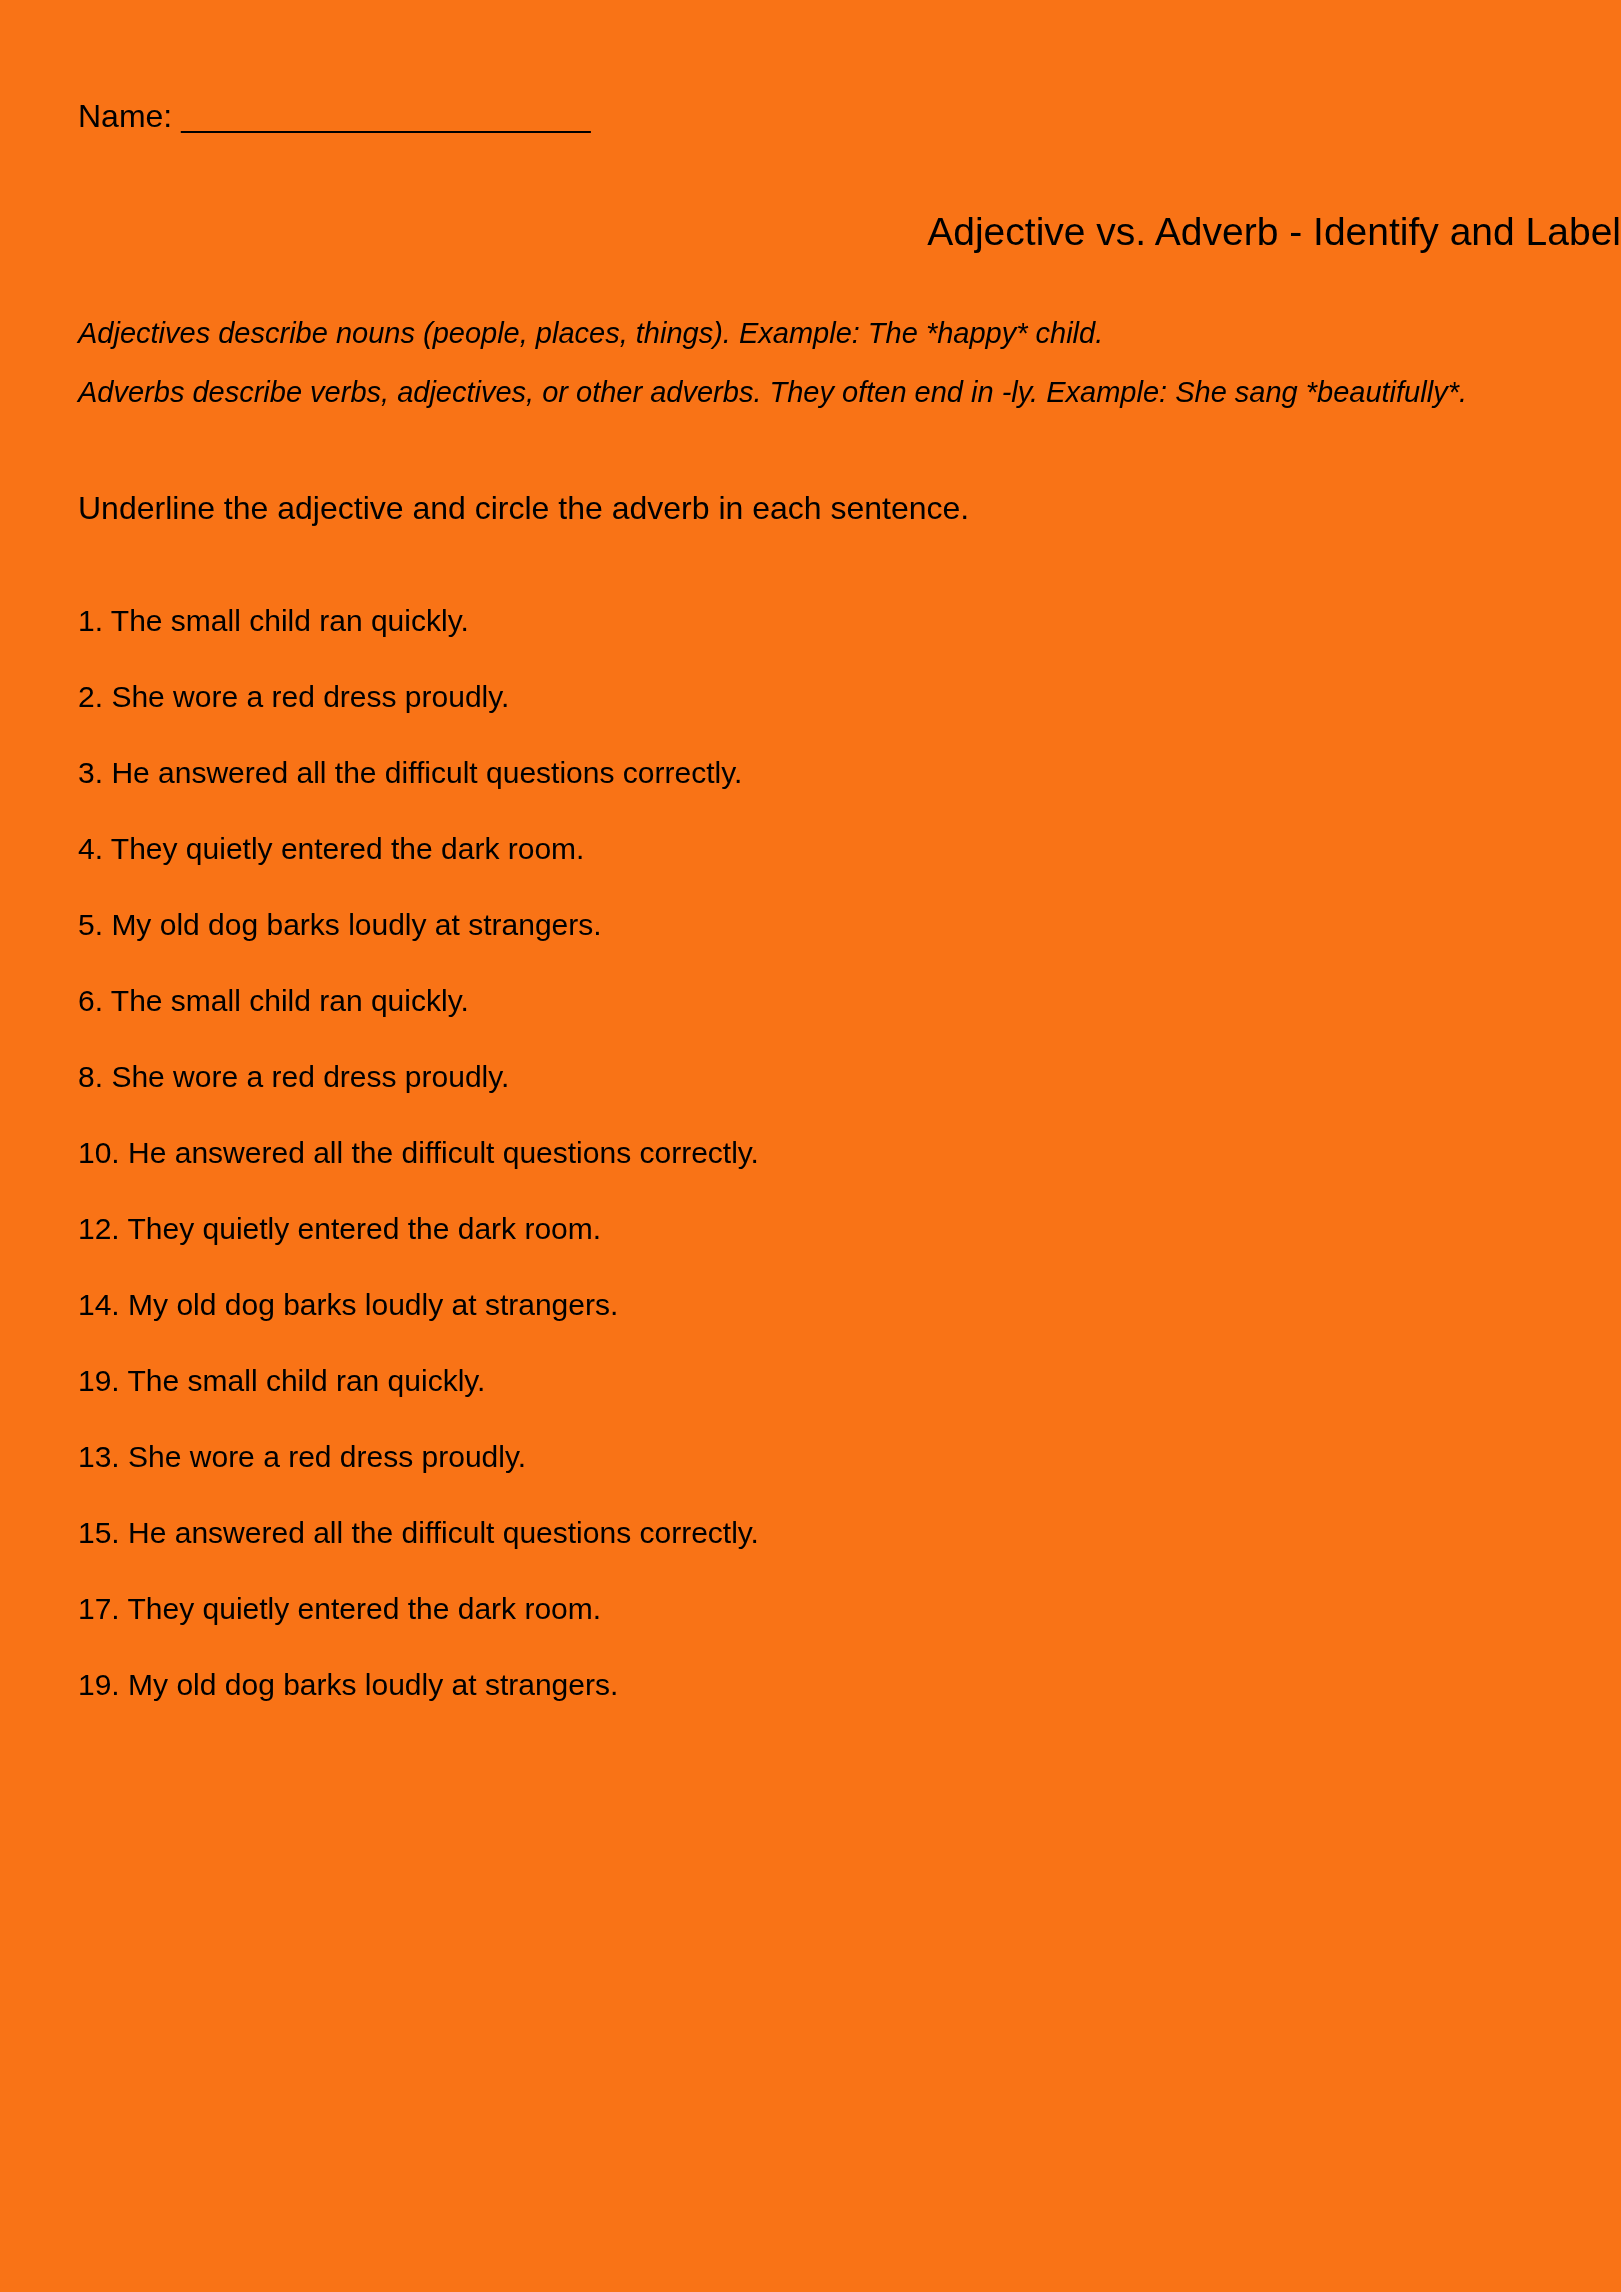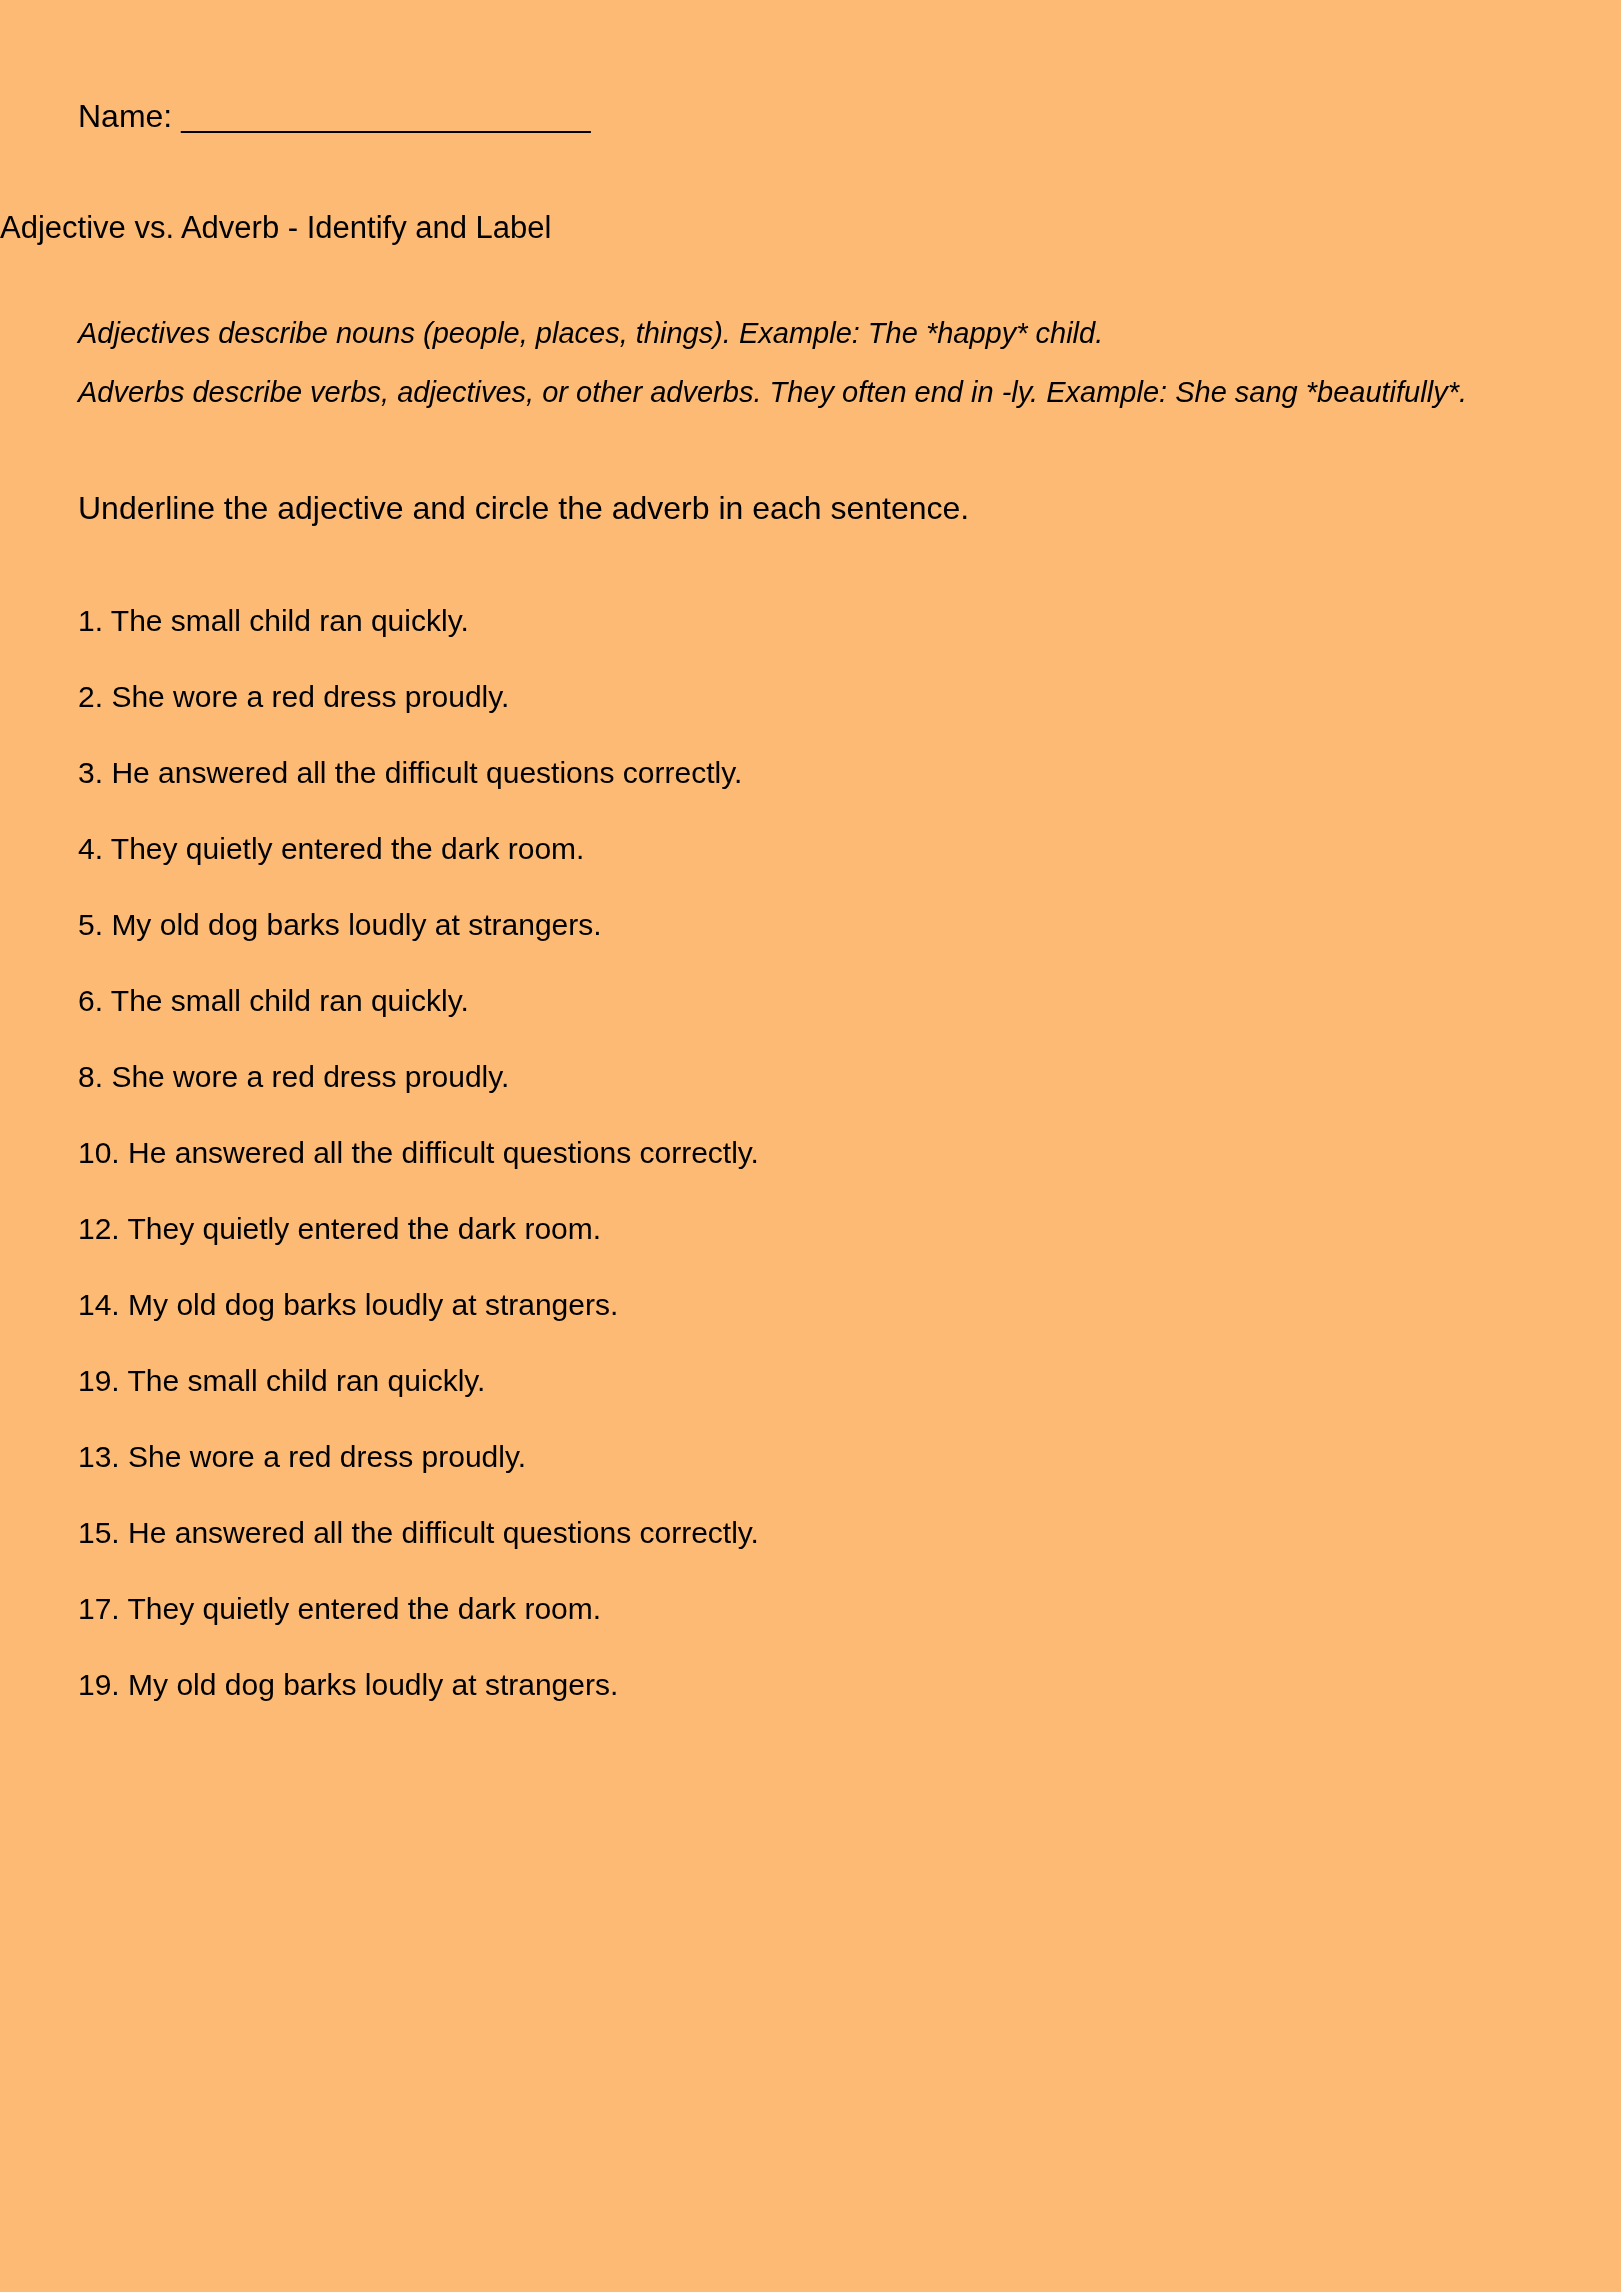--- a/index.html
+++ b/index.html
@@ -1,43 +1,43 @@
 <!DOCTYPE html>
 <html><head>
 <meta charset="utf-8">
 <style>
   * { box-sizing: border-box; }
   html, body { margin: 0; padding: 0; background: #ffffff; }
   .page {
     position: relative;
     width: 1621px;
     height: 2293px;
-    background: #fdba74;
+    background: #f97316;
     color: #000000;
     font-family: "Liberation Sans", sans-serif;
     overflow: hidden;
   }
   .header-row {
     position: absolute;
     top: 98px;
     left: 78px;
     right: 78px;
     height: 49px;
     font-size: 32px;
   }
   .name-field { position: absolute; left: 0; top: 0; white-space: nowrap; }
   .date-field { position: absolute; left: 781px; top: 0; white-space: nowrap; }
   .blank { letter-spacing: 0; }
   .doc-title {
     position: absolute;
     top: 210px;
     left: 0;
     width: 100%;
-    text-align: left;
-    font-size: 31px;
+    text-align: right;
+    font-size: 39px;
   }
   .rule-line {
     position: absolute;
     left: 78px;
     right: 59px;
     font-size: 29px;
     font-style: italic;
     white-space: nowrap;
   }
   .rule-1 { top: 317px; }

